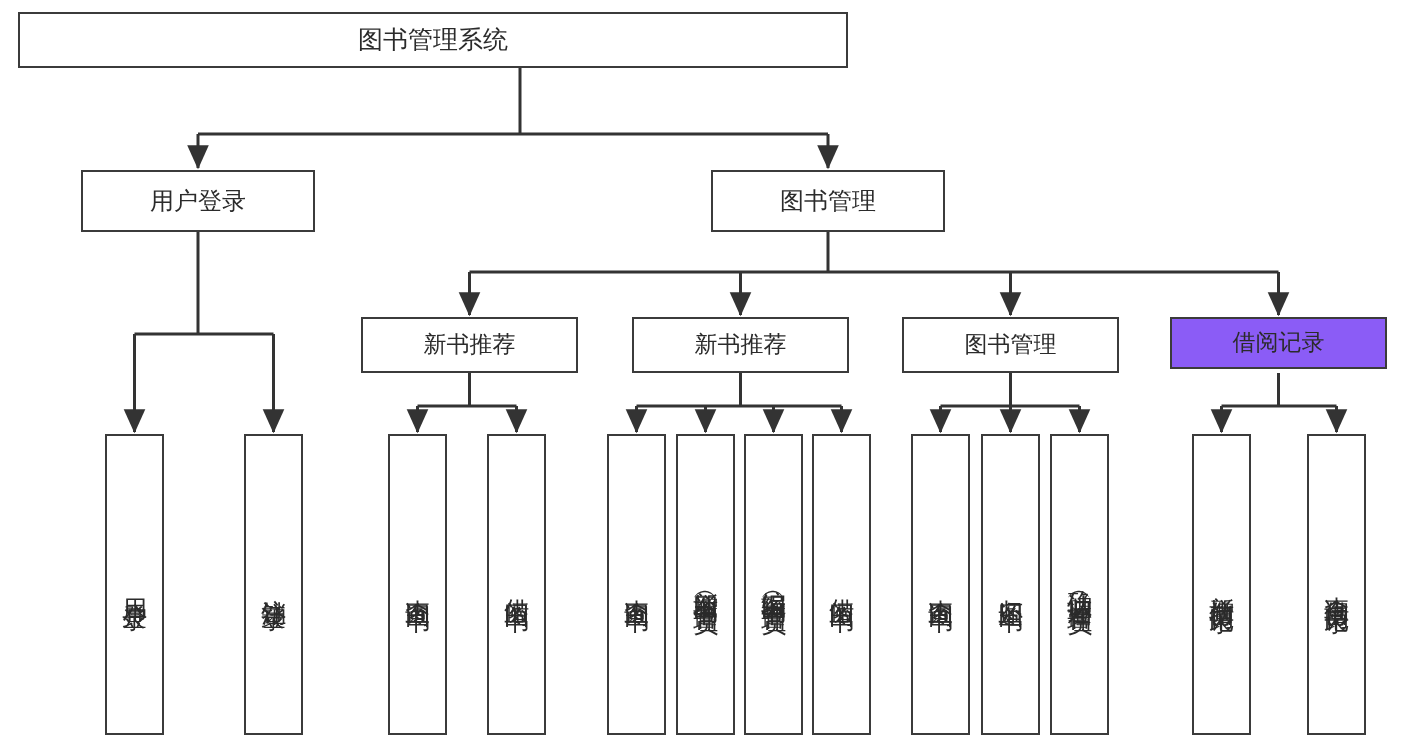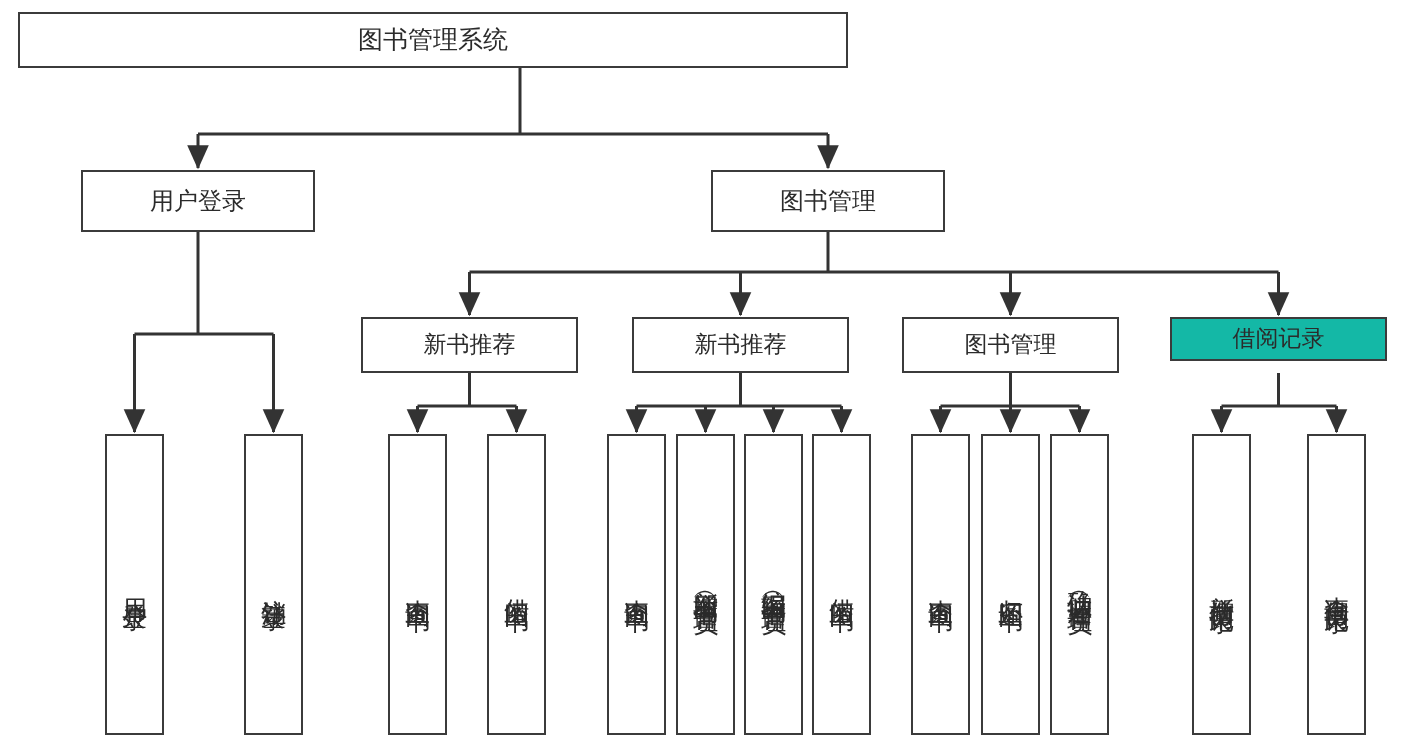--- a/index.html
+++ b/index.html
@@ -90,21 +90,21 @@
       </div>
       <div class="node-box lvl2" style="left: 361px; top: 317px; width: 217px; height: 56px; border-color: rgb(59, 59, 59); background: rgb(255, 255, 255);">
         <span class="node-label" style="color: rgb(43, 43, 43);">新书推荐</span>
       </div>
       <div class="node-box lvl2" style="left: 632px; top: 317px; width: 217px; height: 56px; border-color: rgb(59, 59, 59); background: rgb(255, 255, 255);">
         <span class="node-label" style="color: rgb(43, 43, 43);">新书推荐</span>
       </div>
       <div class="node-box lvl2" style="left: 902px; top: 317px; width: 217px; height: 56px; border-color: rgb(59, 59, 59); background: rgb(255, 255, 255);">
         <span class="node-label" style="color: rgb(43, 43, 43);">图书管理</span>
       </div>
-      <div class="node-box lvl2" style="left: 1170px; top: 317px; width: 217px; height: 44px; border-color: rgb(59, 59, 59); background: #14b8a6;">
+      <div class="node-box lvl2" style="left: 1170px; top: 317px; width: 217px; height: 52px; border-color: rgb(59, 59, 59); background: #8b5cf6;">
         <span class="node-label" style="color: rgb(43, 43, 43);">借阅记录</span>
       </div>
       <div class="node-box lvl2 leaf" style="left: 105px; top: 434px; width: 59px; height: 301px; border-color: rgb(59, 59, 59); background: rgb(255, 255, 255);">
         <span class="node-label" style="color: rgb(43, 43, 43);">用户登录</span>
       </div>
       <div class="node-box lvl2 leaf" style="left: 244px; top: 434px; width: 59px; height: 301px; border-color: rgb(59, 59, 59); background: rgb(255, 255, 255);">
         <span class="node-label" style="color: rgb(43, 43, 43);">注销登录</span>
       </div>
       <div class="node-box lvl2 leaf" style="left: 388px; top: 434px; width: 59px; height: 301px; border-color: rgb(59, 59, 59); background: rgb(255, 255, 255);">
         <span class="node-label" style="color: rgb(43, 43, 43);">查询图书</span>

